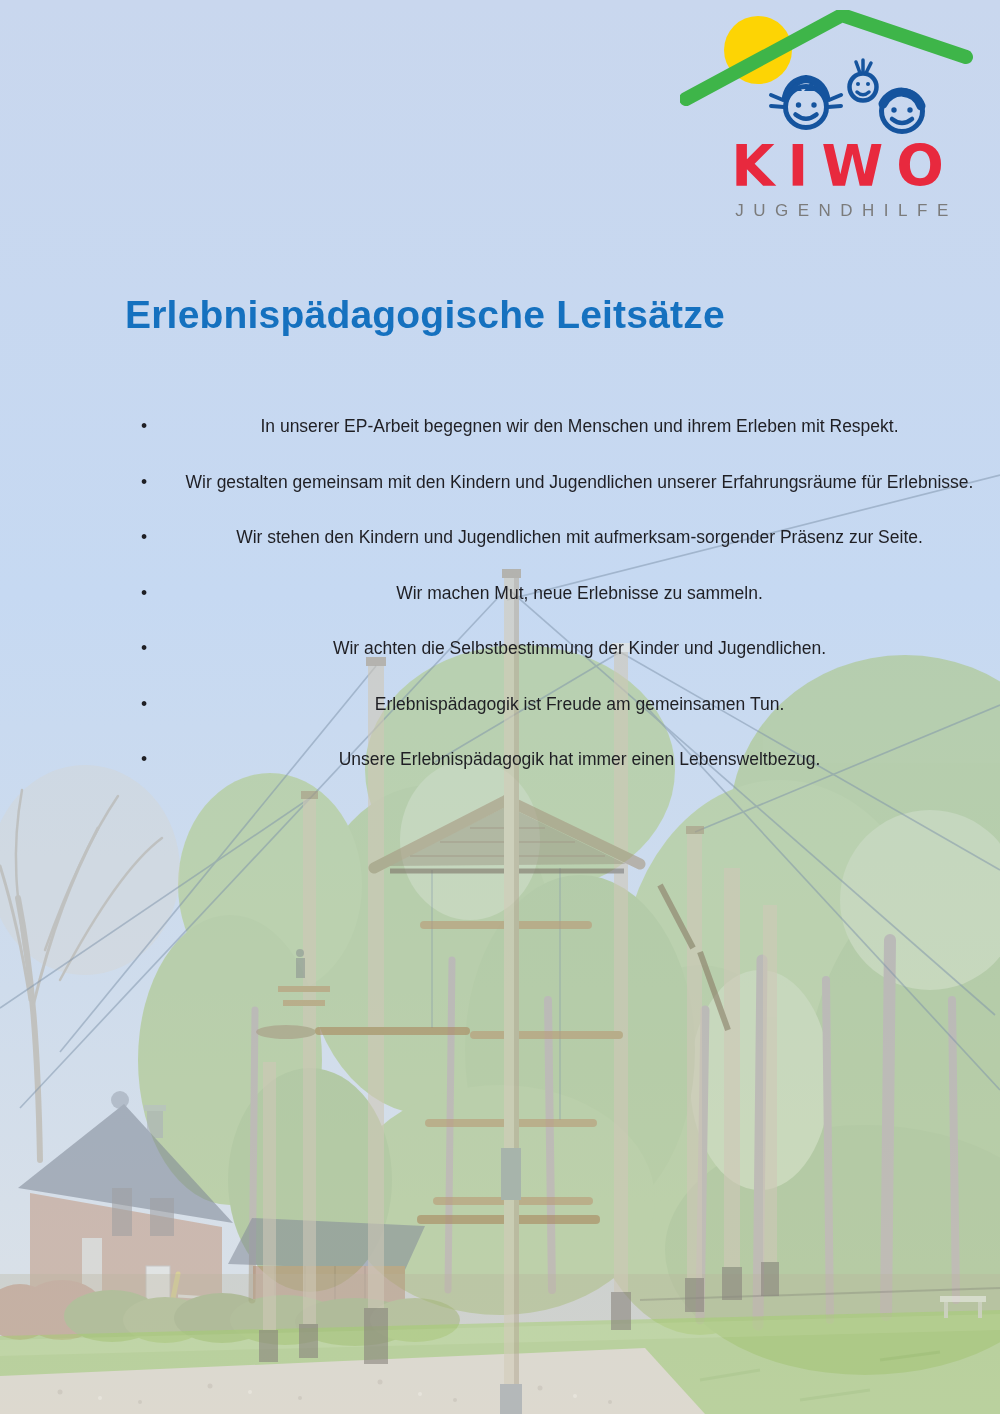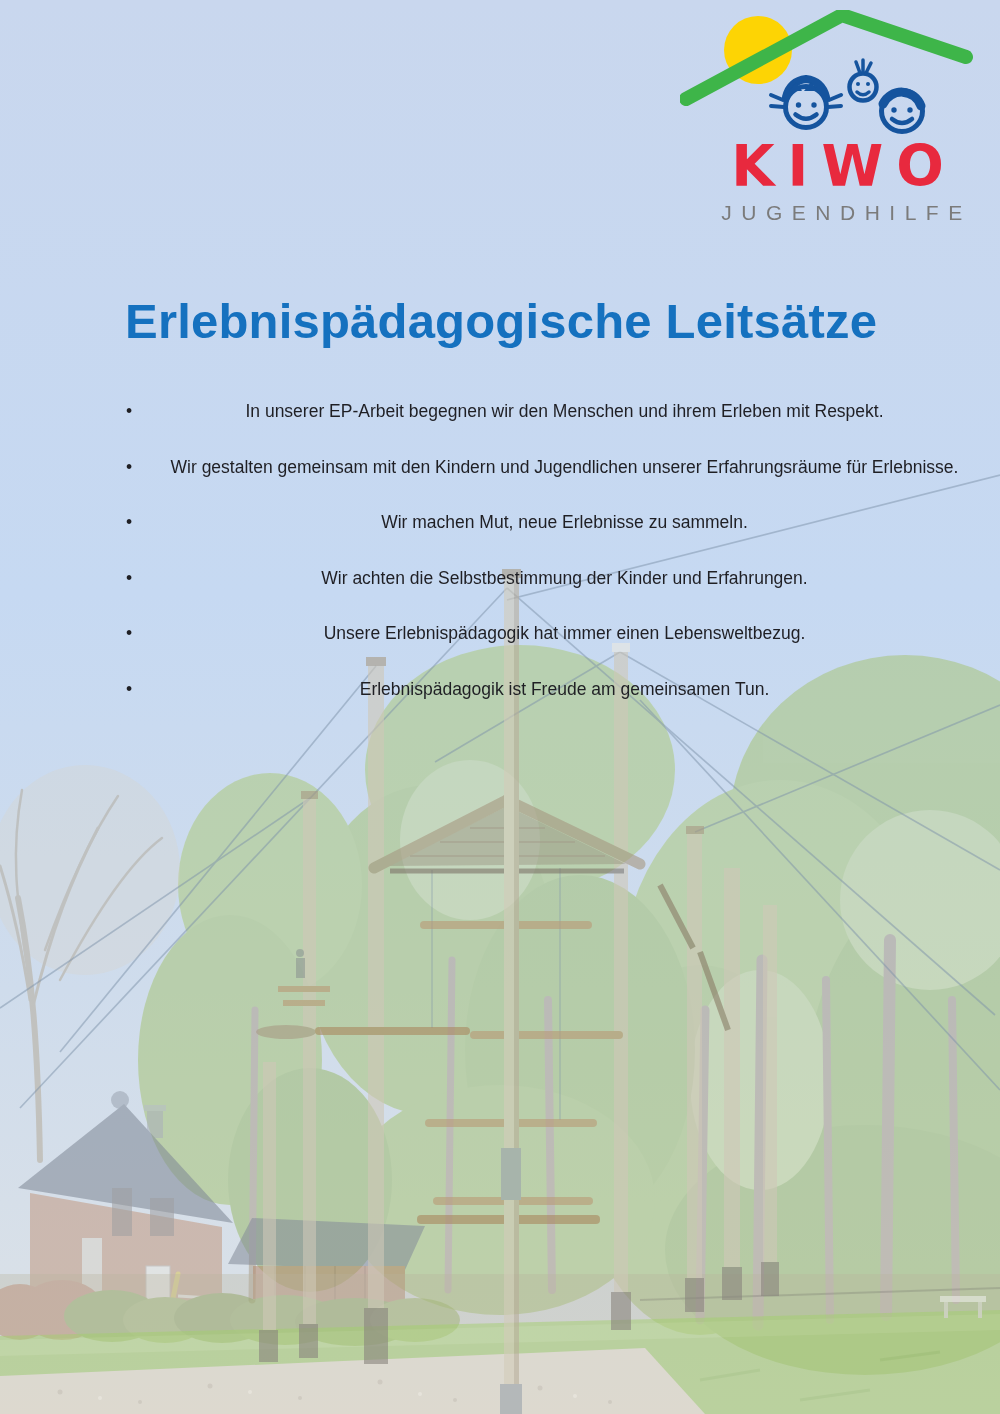--- a/index.html
+++ b/index.html
@@ -13,31 +13,31 @@
   
   .logo{position:absolute;left:680px;top:10px;width:300px;height:215px;}
   .logo-graphic{position:absolute;left:0;top:0;width:300px;height:130px;}
   .wordmark{
     position:absolute;left:28px;top:124px;width:272px;height:60px;
     font-size:56px;font-weight:bold;letter-spacing:13px;color:#e8293e;
     font-family:"DejaVu Sans",sans-serif;transform:scaleY(1.02);
   }
   .logo-subtitle{
     position:absolute;left:33px;top:191px;width:267px;
-    font-size:21px;font-weight:500;letter-spacing:9.5px;color:#7b7b7b;
+    font-size:17px;font-weight:500;letter-spacing:9.5px;color:#7b7b7b;
   }
   
   .headline{
     position:absolute;left:125px;top:293px;margin:0;white-space:nowrap;
-    font-size:49px;font-weight:bold;color:#1571bf;letter-spacing:0.2px;
+    font-size:39px;font-weight:bold;color:#1571bf;letter-spacing:0.2px;
   }
   
   .leitsaetze{
     position:absolute;left:125px;top:399px;width:860px;
-    margin:1px;padding:0;list-style:none;
+    margin:16px;padding:0;list-style:none;
   }
   .leitsaetze li{
     position:relative;margin:0 0 32.5px 0;padding-left:17px;
     font-size:17.5px;line-height:23px;color:#1f1f24;white-space:nowrap;
   }
   .leitsaetze li::before{
     content:"\2022";position:absolute;left:0;top:0;color:#1f1f24;font-size:17.5px;
   }
 </style>
 </head>
@@ -272,19 +272,20 @@
     </svg>
     <div class="wordmark">KIWO</div>
     <div class="logo-subtitle">JUGENDHILFE</div>
   </header>
 
   <h1 class="headline">Erlebnispädagogische Leitsätze</h1>
 
   <ul class="leitsaetze">
     <li>In unserer EP-Arbeit begegnen wir den Menschen und ihrem Erleben mit Respekt.</li>
     <li>Wir gestalten gemeinsam mit den Kindern und Jugendlichen unserer Erfahrungsräume für Erlebnisse.</li>
+    <li>Wir stehen den Kindern und Jugendlichen mit aufmerksam-sorgender Präsenz zur Seite.</li>
     <li>Wir machen Mut, neue Erlebnisse zu sammeln.</li>
-    <li>Wir achten die Selbstbestimmung der Kinder und Erfahrungen.</li>
+    <li>Wir achten die Selbstbestimmung der Kinder und Jugendlichen.</li>
+    <li>Erlebnispädagogik ist Freude am gemeinsamen Tun.</li>
     <li>Unsere Erlebnispädagogik hat immer einen Lebensweltbezug.</li>
-    <li>Erlebnispädagogik ist Freude am gemeinsamen Tun.</li>
   </ul>
 
 </div>
 
 </body></html>

